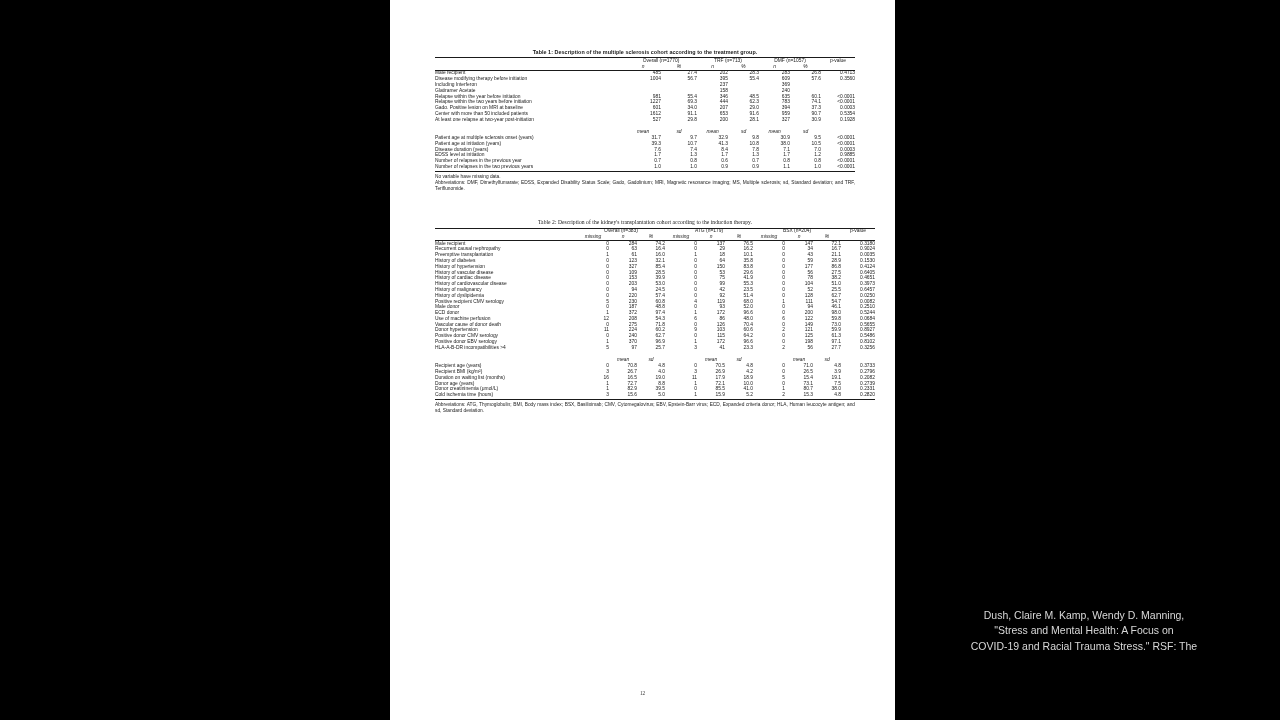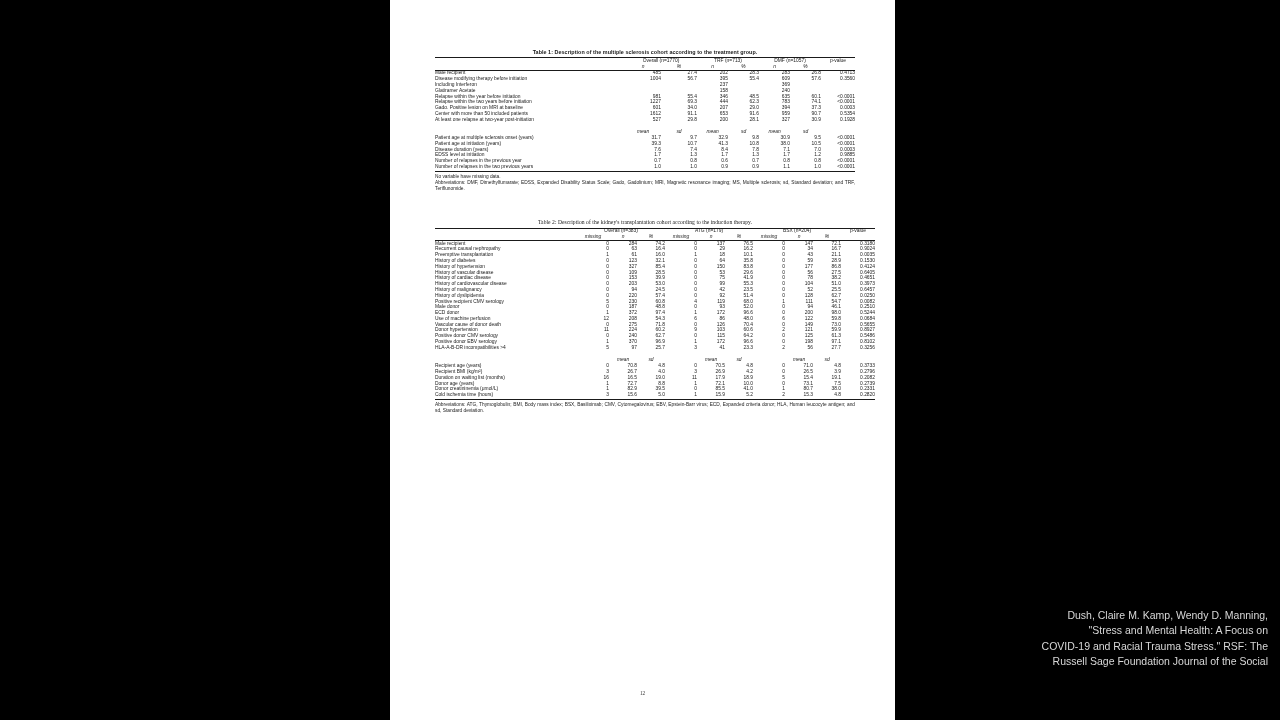--- a/index.html
+++ b/index.html
@@ -77,21 +77,21 @@
     font-family:"Liberation Serif", serif;
   }
 
   
   #citation{
     position:absolute;
     left:900px; top:608px; width:368px;
     color:#d8d8d8;
     font-size:10.5px;
     line-height:1.46;
-    text-align:right;
+    text-align:center;
   }
 </style>
 </head>
 <body>
 
 <div id="stage">
 
   <div id="page">
     <div id="doc">
 
@@ -686,16 +686,15 @@
 
     </div>
 
     <div class="pagenum">12</div>
   </div>
 
   <div id="citation">
     <div>Dush, Claire M. Kamp, Wendy D. Manning,</div>
     <div>"Stress and Mental Health: A Focus on</div>
     <div>COVID-19 and Racial Trauma Stress." RSF: The</div>
-    <div>Russell Sage Foundation Journal of the Social</div>
   </div>
 
 </div>
 
 </body></html>

